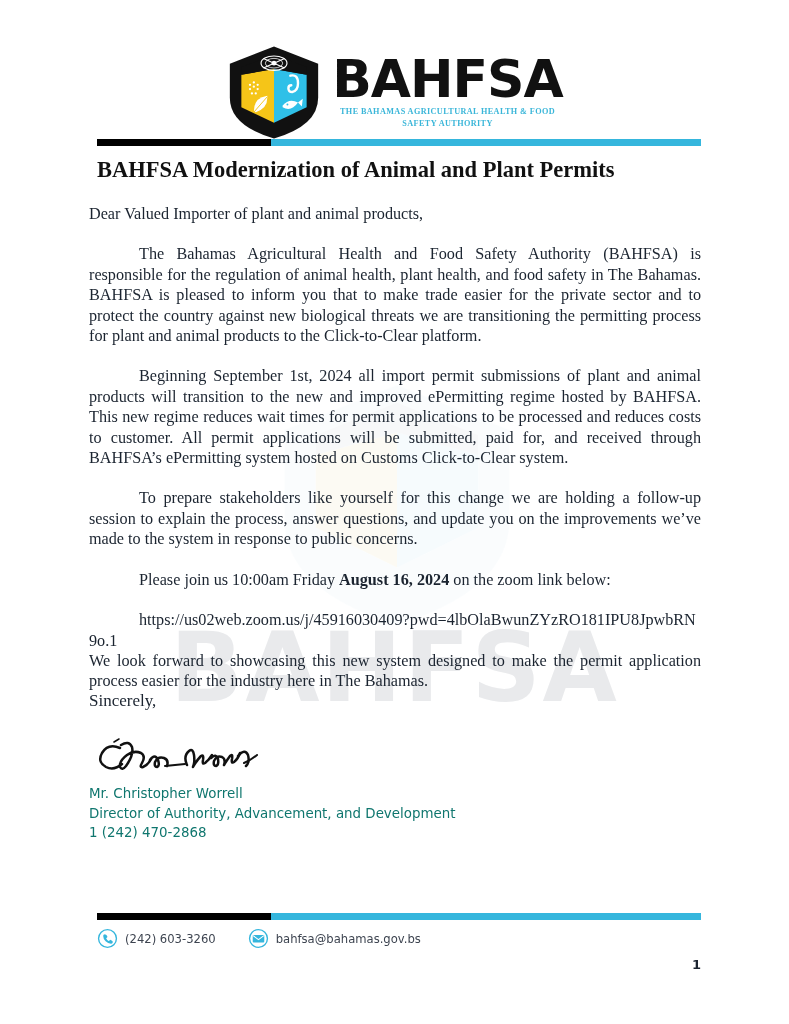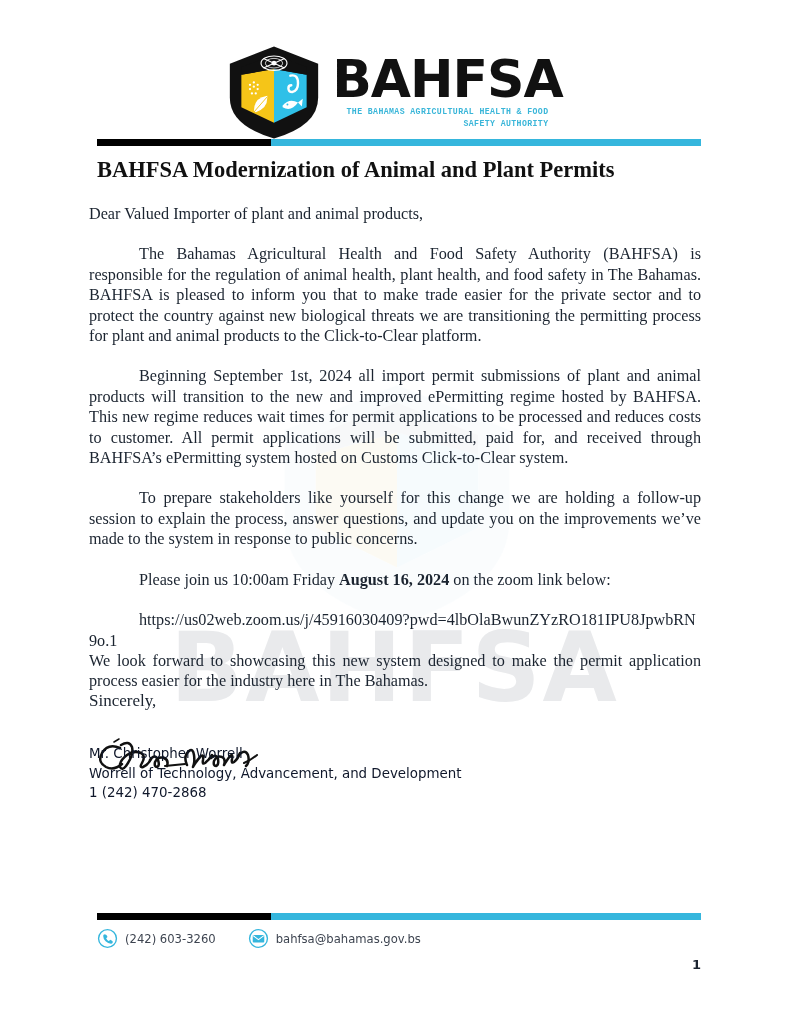--- a/index.html
+++ b/index.html
@@ -74,26 +74,26 @@
   }
   .logo-word {
     font-family: "DejaVu Sans", sans-serif;
     font-weight: 700;
     font-size: 52px;
     line-height: 0.92;
     letter-spacing: -1px;
     color: #111111;
   }
   .logo-tag {
-    font-family: Liberation Mono, monospace;
+    font-family: Liberation Serif, serif;
     font-weight: 700;
     font-size: 8.2px;
     letter-spacing: 0.4px;
     color: #3ab6d9;
-    text-align: right;
+    text-align: center;
     line-height: 1.45;
     margin-top: 2px;
   }
 
   
   .rule {
     position: absolute;
     height: 7px;
     display: flex;
   }
@@ -144,25 +144,25 @@
     text-align: left;
   }
 
   .sincerely { position: absolute; left: 89px; top: 691px; font-size: 17px; color: #1b2430; }
 
   .signature { position: absolute; left: 94px; top: 738px; width: 170px; height: 46px; }
 
   .sig-block {
     position: absolute;
     left: 89px;
-    top: 744px;
+    top: 784px;
     font-family: "DejaVu Sans", sans-serif;
     font-size: 13.4px;
     line-height: 19.5px;
-    color: #0f172a;
+    color: #0f766e;
   }
 
   
   .footer-row {
     position: absolute;
     left: 97px;
     top: 928px;
     width: 604px;
     display: flex;
     align-items: flex-end;
@@ -272,21 +272,21 @@
         <path d="M186 54 Q178 36 190 26 Q198 20 200 34 Q202 48 198 58 Q206 44 214 36 Q220 32 218 44 Q216 54 222 50 Q230 44 236 34" stroke-width="5"></path>
         <path d="M234 40 Q244 30 248 42 Q250 54 244 56 Q238 56 240 46 Q246 34 256 38 Q264 42 260 54 Q266 44 272 36 Q278 30 276 42 Q274 52 280 48 Q288 42 292 30" stroke-width="5"></path>
         <path d="M288 36 Q302 20 308 34 Q312 48 304 56" stroke-width="5"></path>
         <path d="M300 50 Q314 44 326 34" stroke-width="4"></path>
         <path d="M40 8 L50 2" stroke-width="3"></path>
       </g>
     </svg>
 
     <div class="sig-block">
       <div>Mr. Christopher Worrell</div>
-      <div>Worrell of Technology, Advancement, and Development</div>
+      <div>Director of Authority, Advancement, and Development</div>
       <div>1 (242) 470-2868</div>
     </div>
 
     <div class="rule" id="footer-rule">
       <div class="seg-dark"></div>
       <div class="seg-cyan"></div>
     </div>
 
     <div class="footer-row">
 

